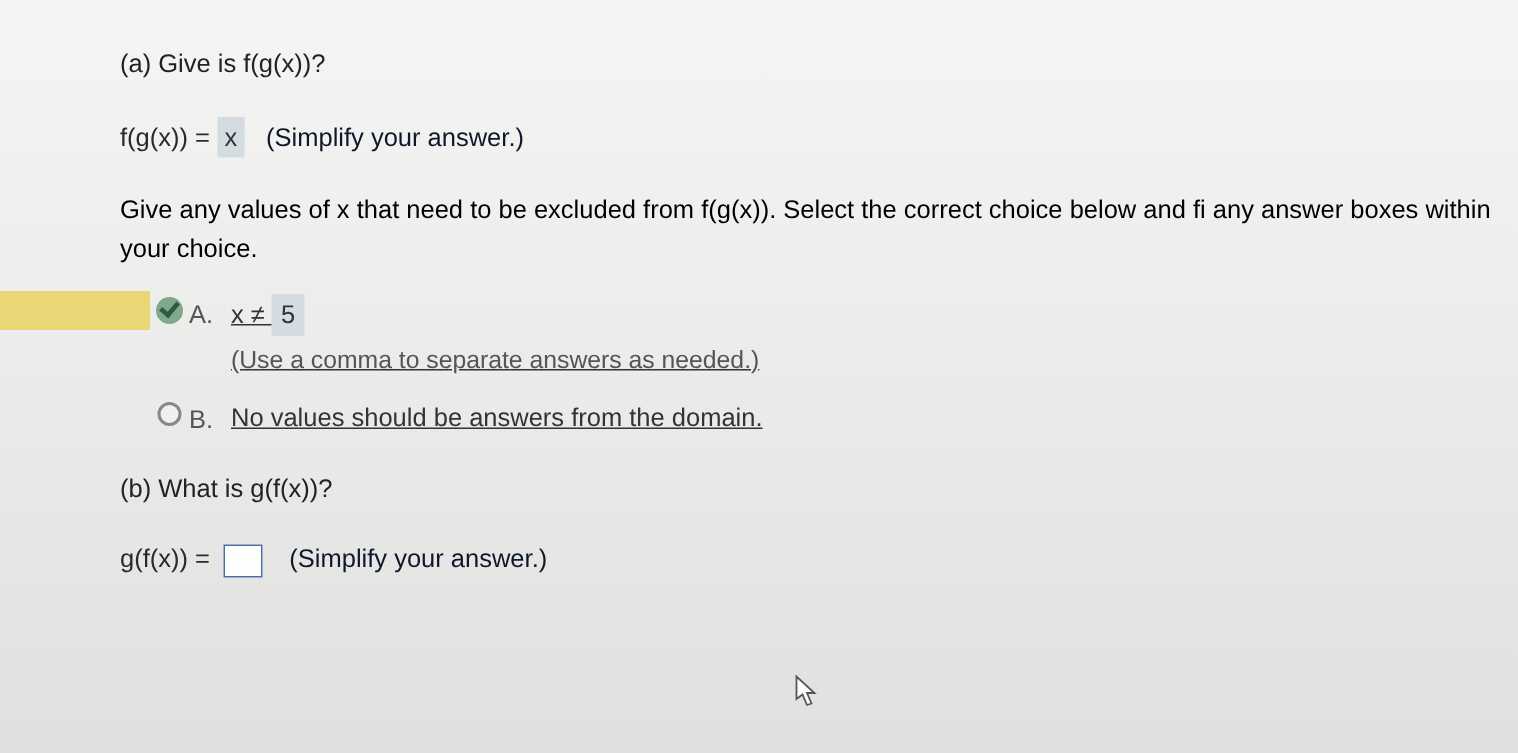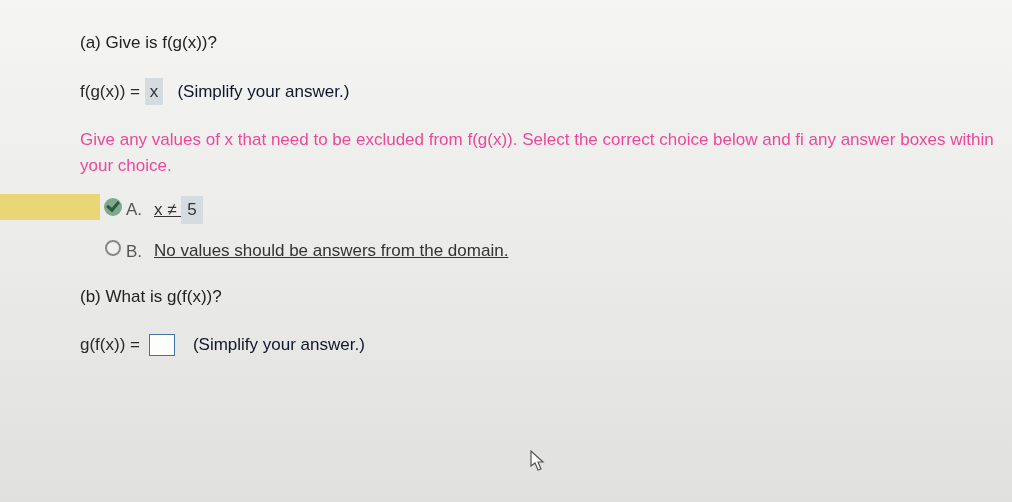--- a/index.html
+++ b/index.html
@@ -16,21 +16,21 @@
     }
     .block { margin-bottom: 22px; }
     .question-label { color: #222; }
     .inline-answer {
       background: #d4dce2;
       padding: 1px 5px;
       color: #333;
       display: inline-block;
     }
     .hint { color: #0f172a; }
-    .instruct { color: #ec4899; margin-bottom: 18px; }
+    .instruct { color: #000000; margin-bottom: 18px; }
     .choices { margin-left: 20px; }
     .choice-row {
       display: flex;
       align-items: flex-start;
       margin-bottom: 14px;
       position: relative;
     }
     .radio-wrap {
       width: 26px;
       flex-shrink: 0;
@@ -127,20 +127,21 @@
 
 <div class="choices">
   <div class="choice-row">
     <div class="highlight-bar"></div>
     <div class="radio-wrap">
       <span class="radio-selected"></span>
     </div>
     <div class="choice-letter">A.</div>
     <div class="choice-body">
       <span>x ≠ </span><span class="answer-box">5</span>
+      <div class="sub-hint">(Use a comma to separate answers as needed.)</div>
     </div>
   </div>
 
   <div class="choice-row">
     <div class="radio-wrap">
       <span class="radio-circle"></span>
     </div>
     <div class="choice-letter">B.</div>
     <div class="choice-body">
       <span>No values should be answers from the domain.</span>

